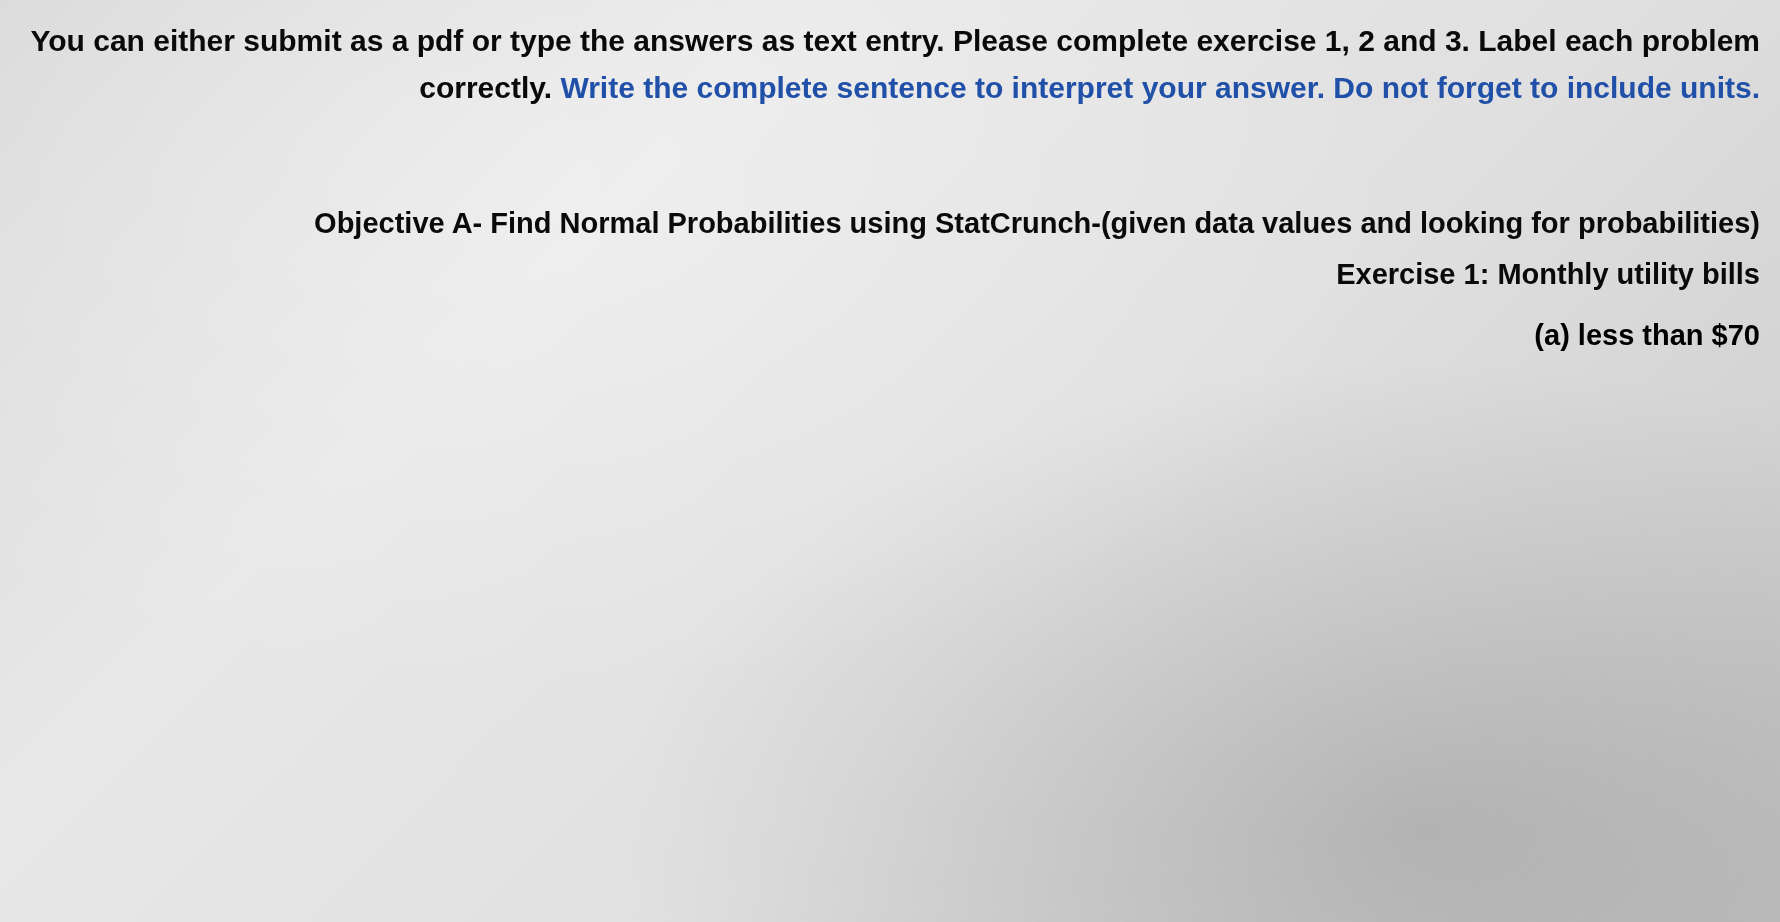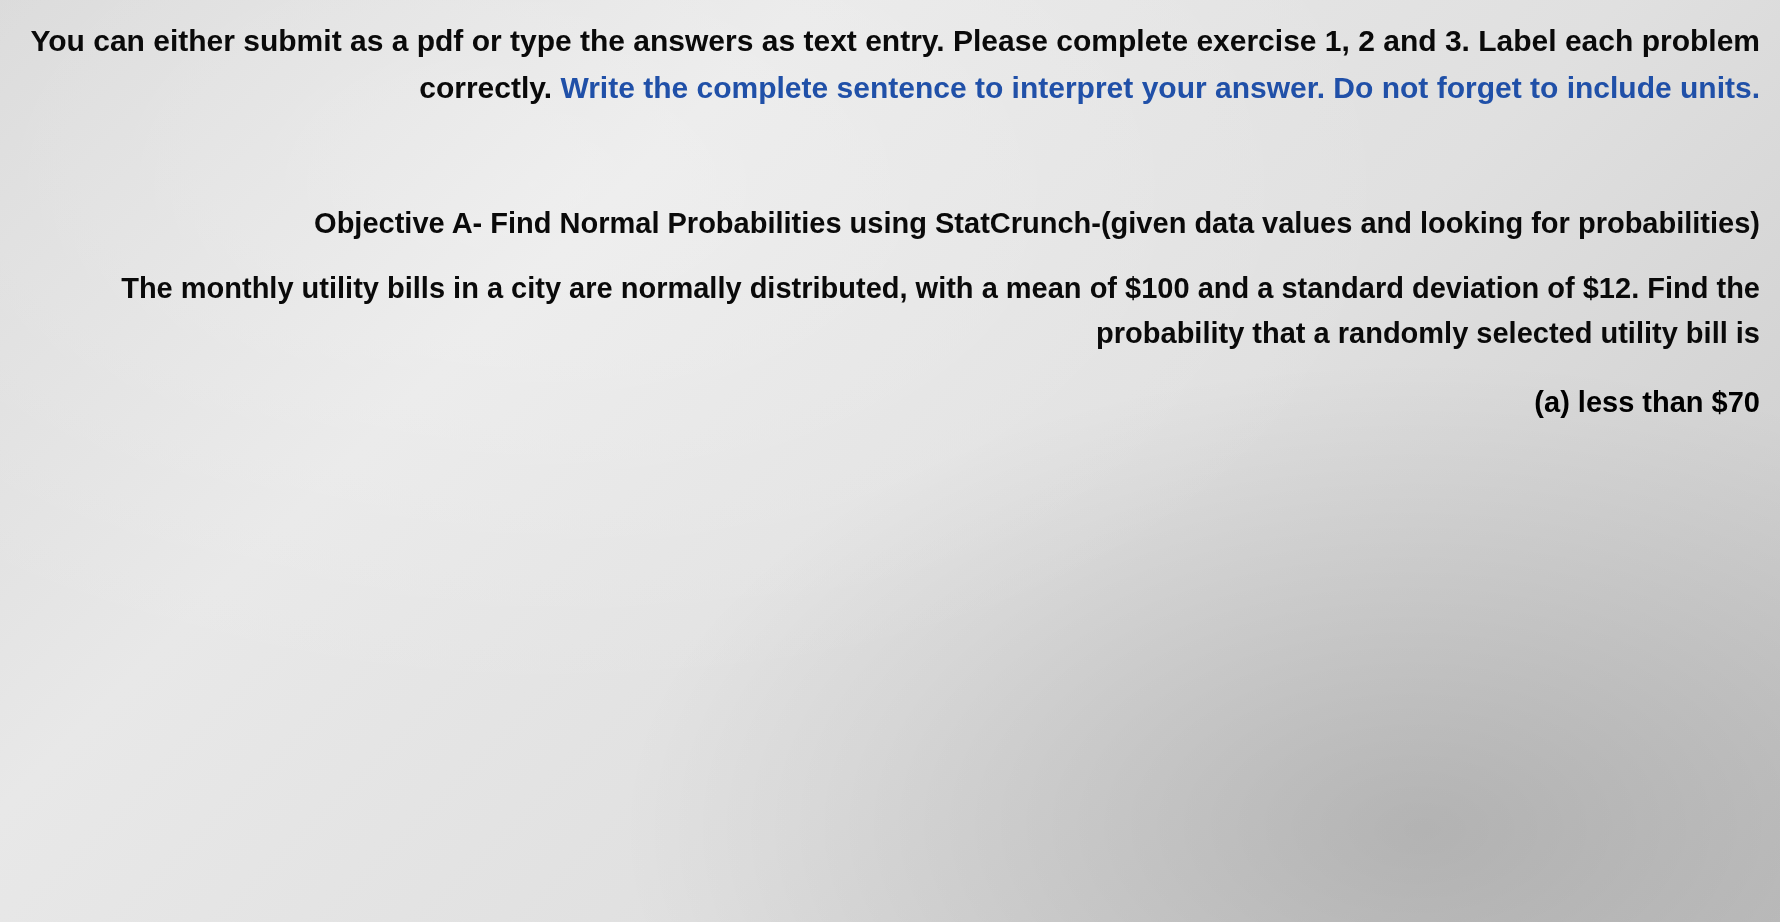--- a/index.html
+++ b/index.html
@@ -40,21 +40,21 @@
     color: #0a0a0a;
   }
   .instructions .blue {
     color: #2050a8;
   }
   .objective {
     font-size: 29px;
     font-weight: bold;
     color: #0a0a0a;
     line-height: 1.55;
-    margin-bottom: 20px;
+    margin-bottom: 12px;
   }
   .exercise-title {
     font-size: 29px;
     font-weight: bold;
     color: #0a0a0a;
     margin-bottom: 28px;
   }
   .exercise-body {
     font-size: 29px;
     font-weight: bold;
@@ -74,18 +74,18 @@
 <body>
 
 <div class="content">
 
   <div class="instructions">
     <span class="black">You can either submit as a pdf or type the answers as text entry. Please complete exercise 1, 2 and 3. Label each problem correctly. </span><span class="blue">Write the complete sentence to interpret your answer. Do not forget to include units.</span>
   </div>
 
   <div class="objective">Objective A- Find Normal Probabilities using StatCrunch-(given data values and looking for probabilities)</div>
 
+  <div class="exercise-title">Exercise 1: Monthly utility bills</div>
 
-  <div class="exercise-body">The monthly utility bills in a city are normally distributed, with a mean of $100 and a standard deviation of $12. Find the probability that a randomly selected utility bill is</div>
 
   <div class="option">(a) less than $70</div>
 
 </div>
 
 </body></html>

